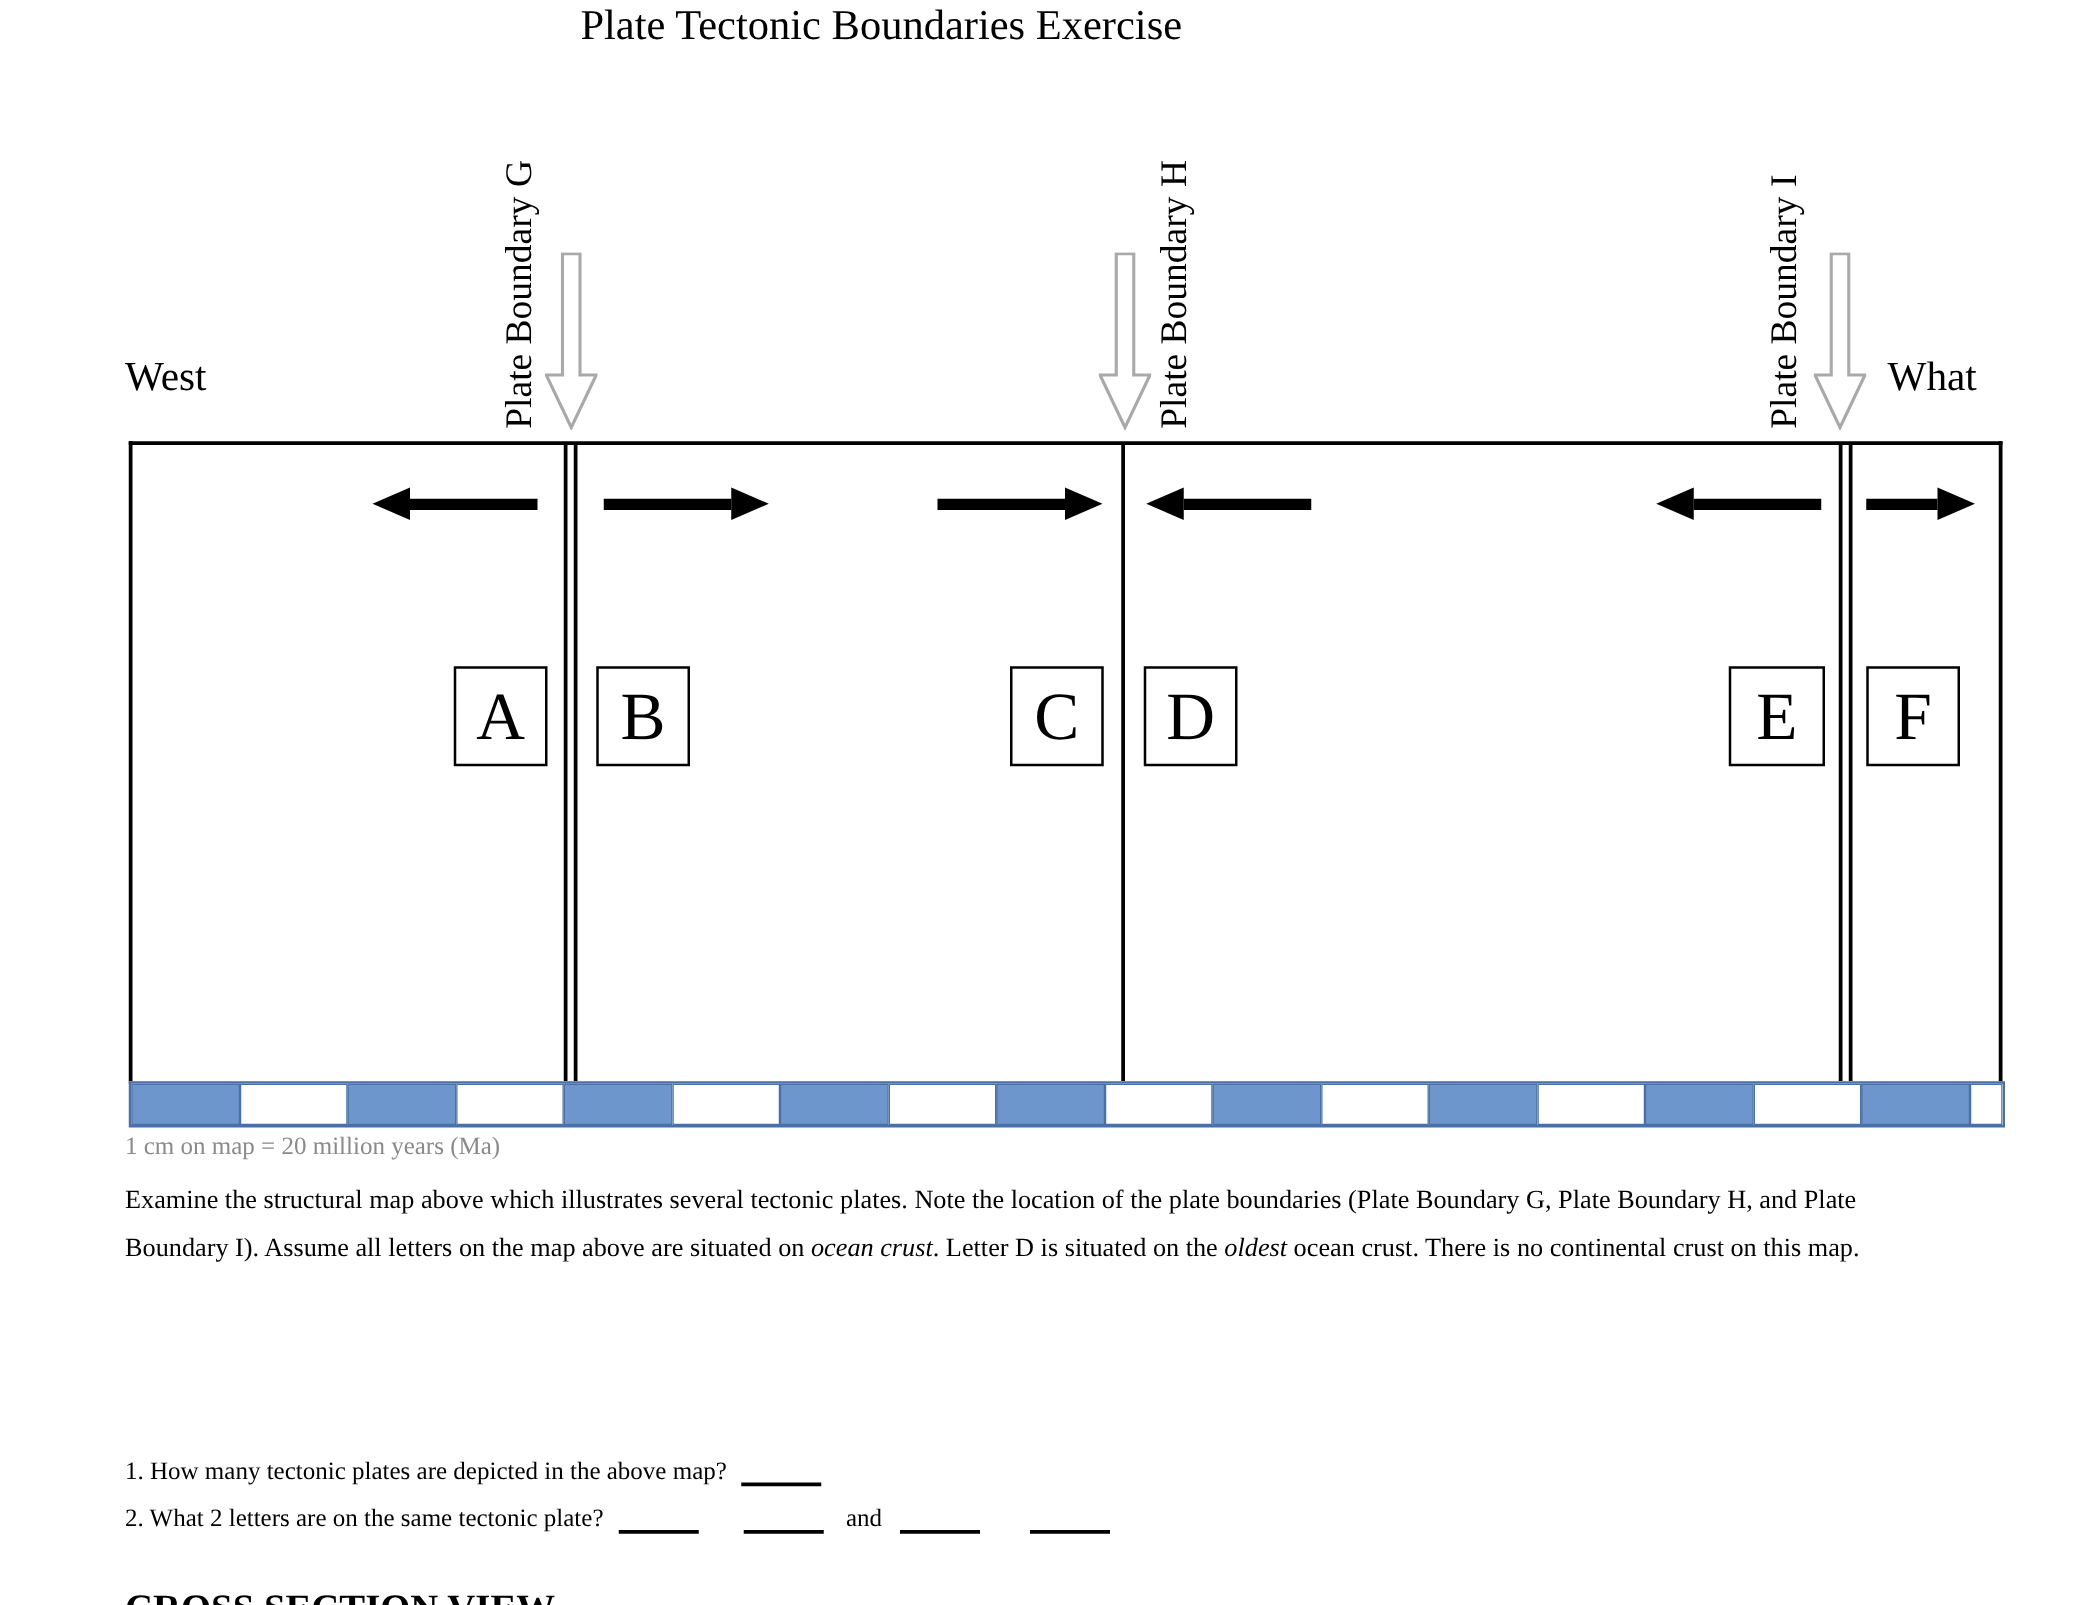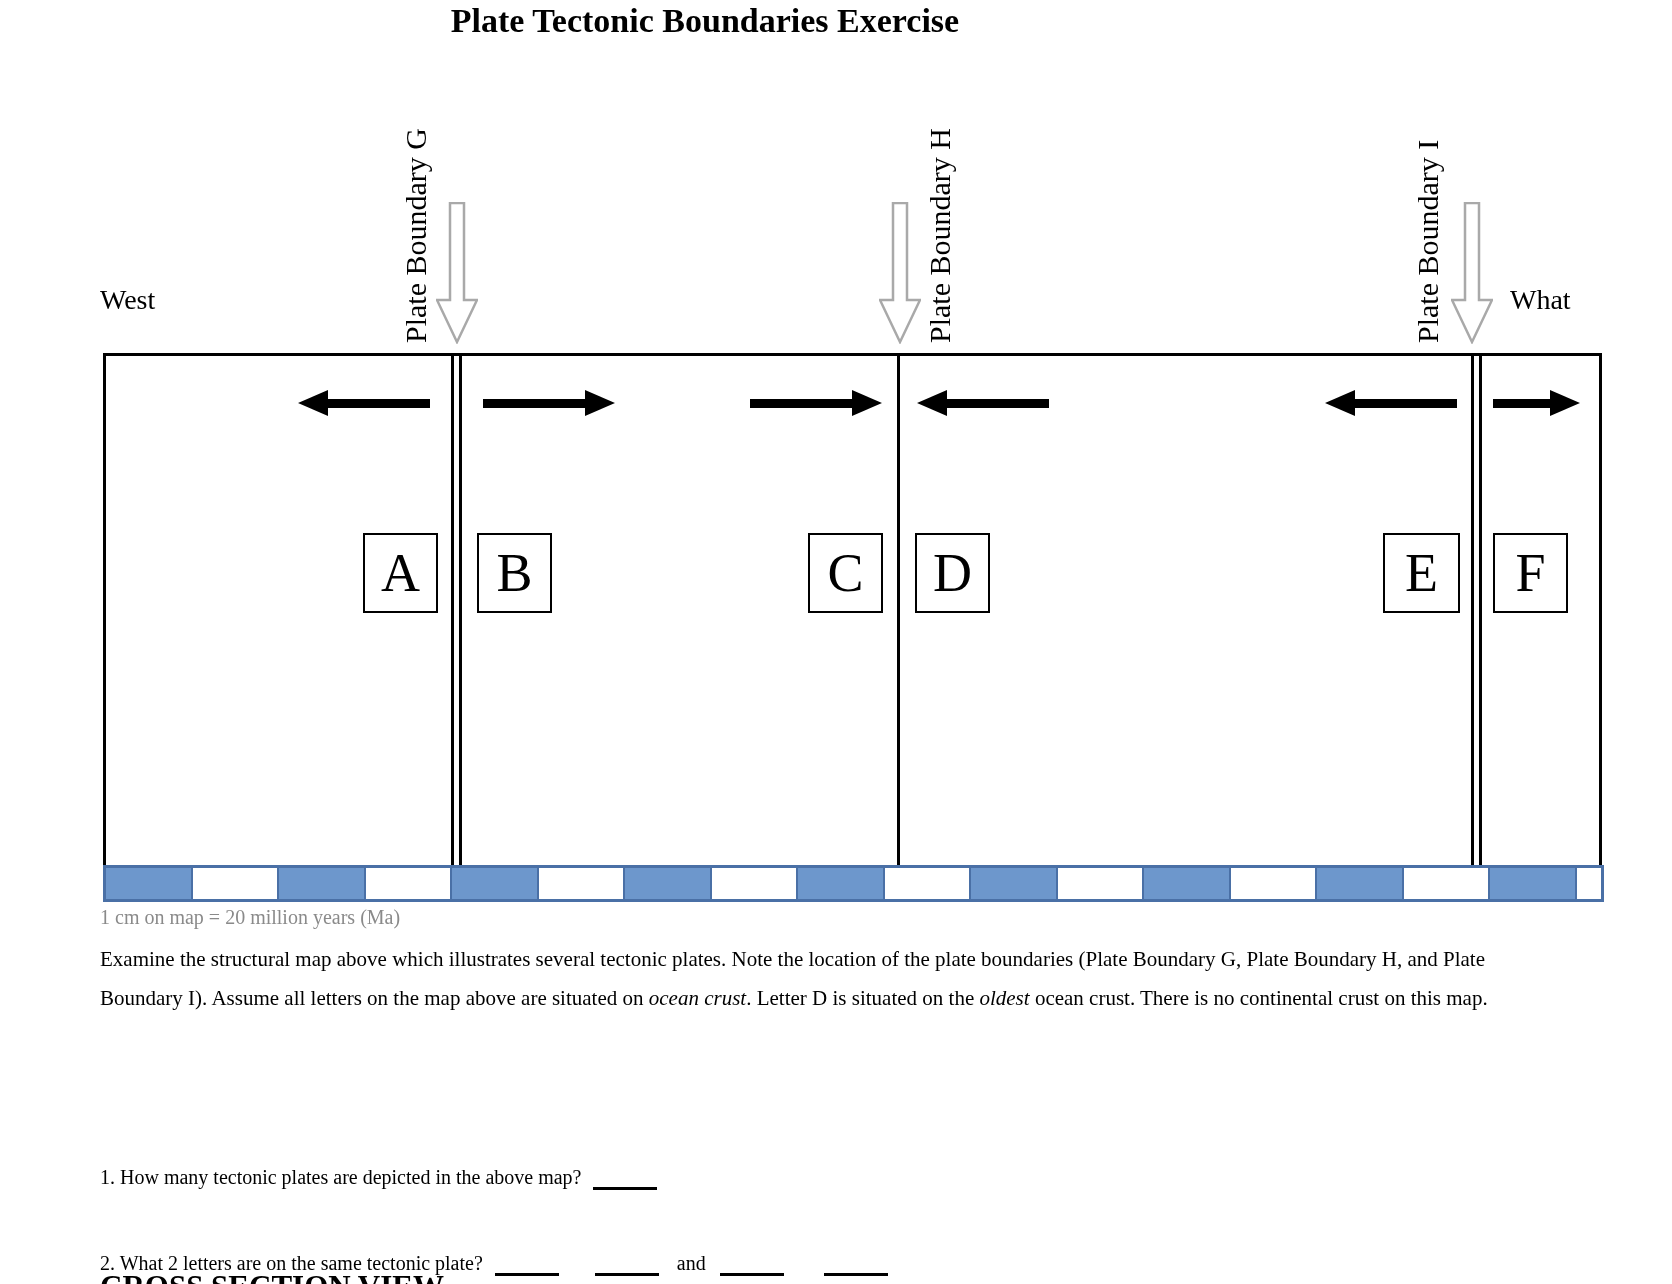--- a/index.html
+++ b/index.html
@@ -7,29 +7,29 @@
   .page {
     position: relative;
     width: 1672px;
     height: 1284px;
     background: #ffffff;
     overflow: hidden;
     font-family: "Liberation Serif", "DejaVu Serif", serif;
     color: #000;
   }
   
-  .header { position: absolute; left: 0; top: 1; width: 1410px; text-align: center; font-weight: bold; }
+  .header { position: absolute; left: 0; top: 1; width: 1410px; text-align: center; }
   .title { font-size: 34px; line-height: 42px; color: #000; }
   .subtitle { font-size: 27px; line-height: 34px; color: #8a8a8a; }
   
   .section-label {
     position: absolute; left: 97px; top: 146px; width: 270px;
     font-size: 31px; font-weight: bold; line-height: 41px;
   }
-  .compass { position: absolute; font-size: 28px; }
+  .compass { position: absolute; font-size: 33px; }
   .west { left: 100px; top: 284px; }
   .east { left: 1510px; top: 284px; }
   
   .vlabel {
     position: absolute; top: 83px; height: 260px; width: 36px;
     writing-mode: vertical-rl; transform: rotate(180deg);
     font-size: 30px; line-height: 36px; white-space: nowrap;
   }
   .vlabel-g { left: 398px; }
   .vlabel-h { left: 922px; }
@@ -88,21 +88,21 @@
   .scalebar .cell:last-child { flex: 1 1 auto; }
   
   .scale-note { position: absolute; left: 100px; top: 906px; font-size: 20px; color: #8a8a8a; }
   .paragraph {
     position: absolute; left: 100px; top: 940px; width: 1472px;
     font-size: 21px; line-height: 38.6px;
   }
   .paragraph .it { font-style: italic; }
   .question { position: absolute; left: 100px; font-size: 20px; line-height: 38px; }
   .q1 { top: 1158px; }
-  .q2 { top: 1196px; margin-top: 48px; }
+  .q2 { top: 1196px; }
   .blank {
     display: inline-block; width: 64px; height: 10px;
     border-bottom: 3px solid #000; vertical-align: -6px;
   }
   .b-ml12 { margin-left: 12px; } .b-ml14 { margin-left: 14px; }
   .b-ml36 { margin-left: 36px; } .b-ml40 { margin-left: 40px; }
   .and-word { margin-left: 18px; }
   .footer-cut {
     position: absolute; left: 100px; top: 1272px;
     font-size: 31px; line-height: 30px; font-weight: bold; white-space: nowrap;

